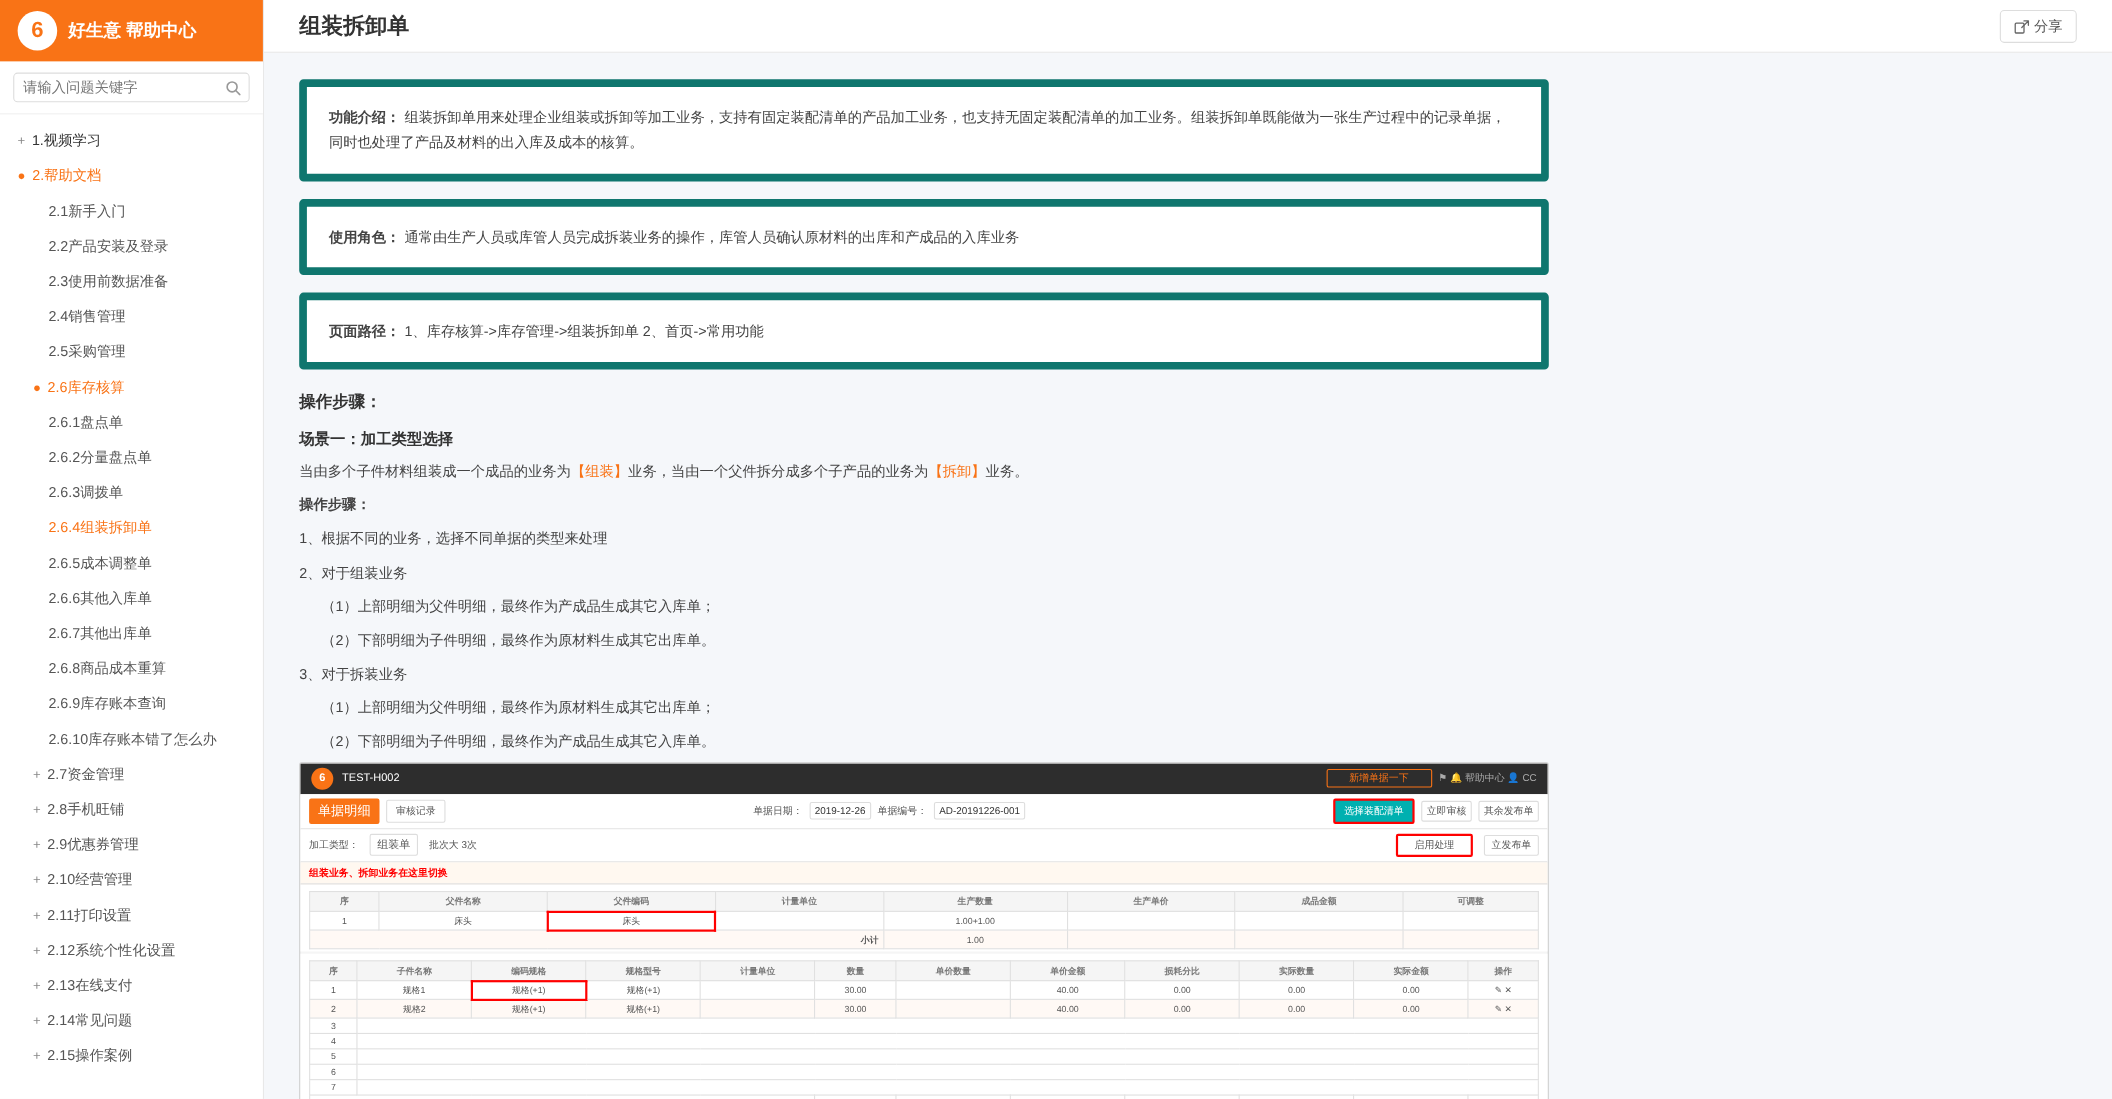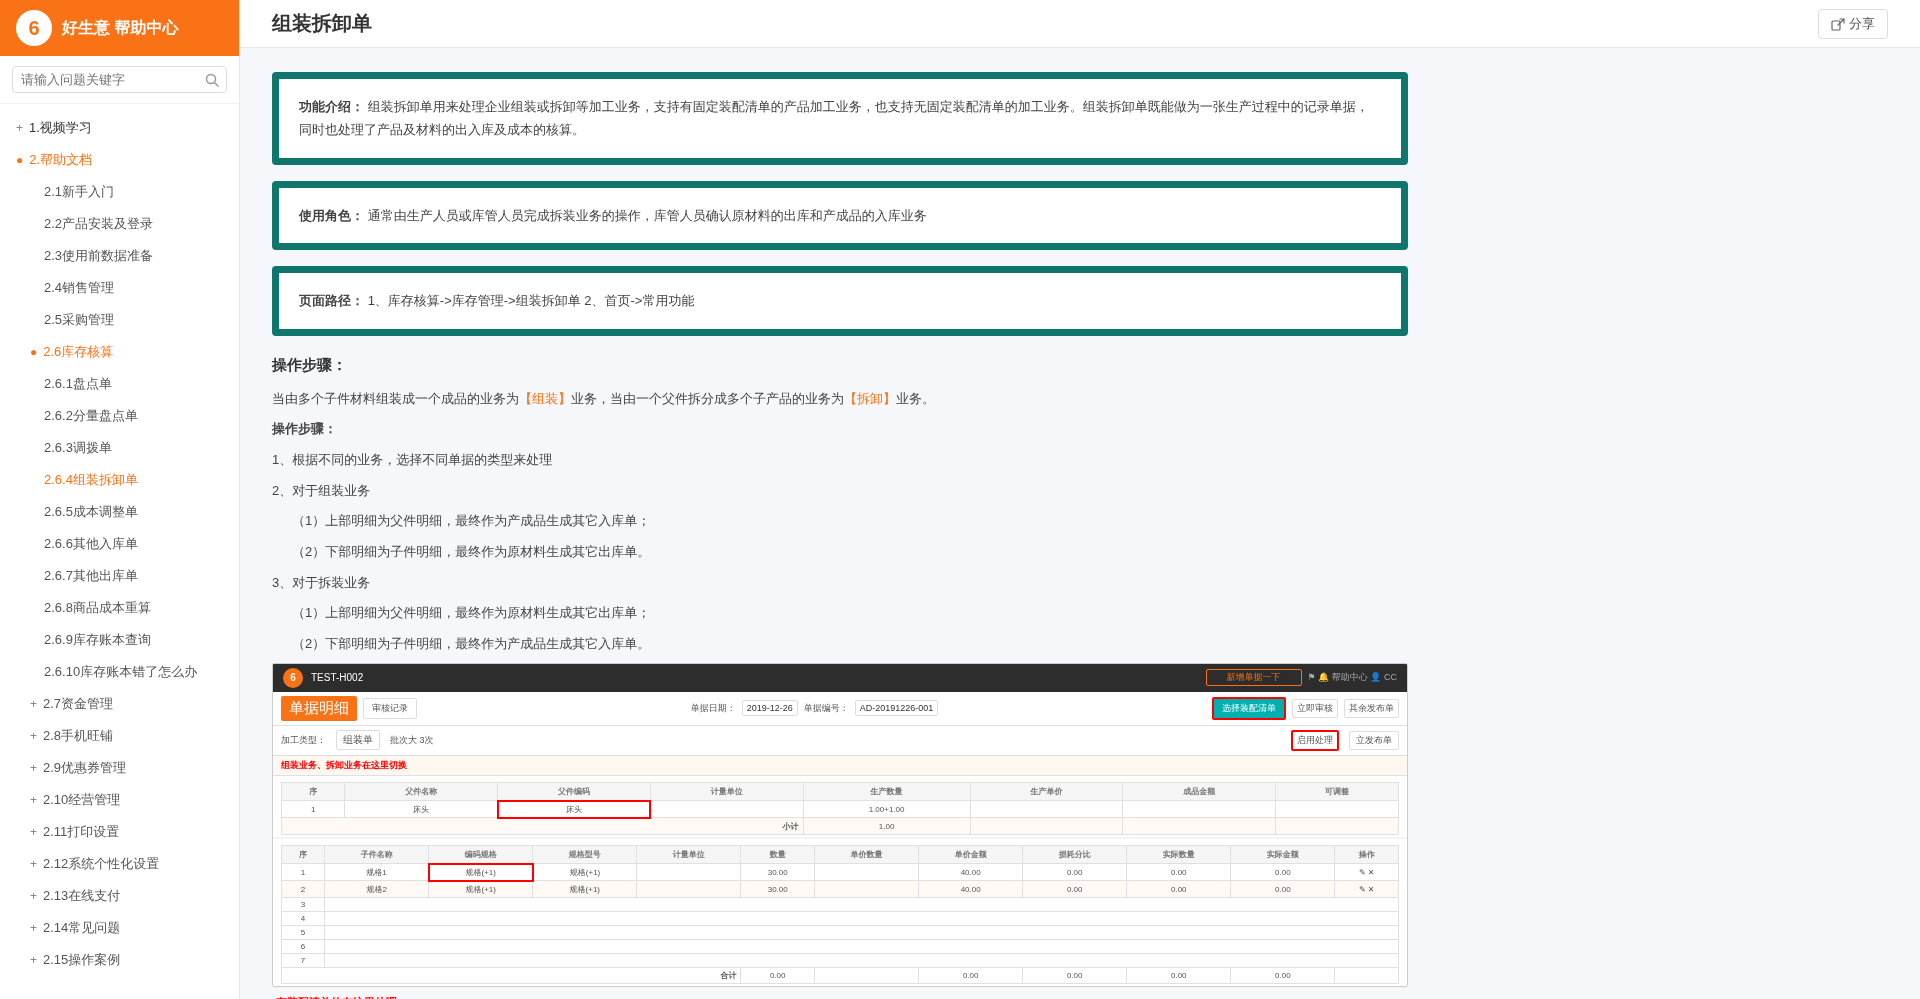--- a/index.html
+++ b/index.html
@@ -331,20 +331,23 @@
       <span>通常由生产人员或库管人员完成拆装业务的操作，库管人员确认原材料的出库和产成品的入库业务</span>
     </div>
 
     <div class="info-block">
       <span style="font-weight:600;margin-top:48px;">页面路径：</span>
       <span>1、库存核算-&gt;库存管理-&gt;组装拆卸单 2、首页-&gt;常用功能</span>
     </div>
 
     <div class="section-title">操作步骤：</div>
 
+    <div class="scenario-title">
+      <span>场景一：加工类型选择</span>
+    </div>
 
     <p class="step-text">
       当由多个子件材料组装成一个成品的业务为<span class="highlight-orange">【组装】</span>业务，当由一个父件拆分成多个子产品的业务为<span class="highlight-orange">【拆卸】</span>业务。
     </p>
 
     <p class="step-text" style="font-weight:600;">操作步骤：</p>
     <p class="step-text">1、根据不同的业务，选择不同单据的类型来处理</p>
     <p class="step-text">2、对于组装业务</p>
     <p class="step-text" style="padding-left:20px;">（1）上部明细为父件明细，最终作为产成品生成其它入库单；</p>
     <p class="step-text" style="padding-left:20px;">（2）下部明细为子件明细，最终作为原材料生成其它出库单。</p>
@@ -359,41 +362,41 @@
           <div class="fake-topbar-logo">6</div>
           <span class="fake-topbar-title">TEST-H002</span>
           <div style="flex:1;"></div>
           <div style="display:flex;gap:6px;align-items:center;">
             <span style="color:#f97316;font-size:9px;border:1px solid #f97316;padding:1px 20px;border-radius:2px;">新增单据一下</span>
             <span style="color:#aaa;font-size:9px;">⚑ 🔔 帮助中心 👤 CC</span>
           </div>
         </div>
 
         <div style="background:#fff;border-bottom:1px solid #e0e0e0;display:flex;align-items:center;padding:4px 8px;gap:6px;">
-          <span style="background:#f97316;color:#fff;font-size:15px;padding:3px 8px;border-radius:2px;">单据明细</span>
+          <span style="background:#f97316;color:#fff;font-size:12px;padding:3px 8px;border-radius:2px;">单据明细</span>
           <span style="background:#fff;border:1px solid #ddd;color:#555;font-size:9px;padding:3px 8px;border-radius:2px;">审核记录</span>
           <div style="flex:1;"></div>
           <span style="font-size:9px;color:#555;">单据日期：</span>
           <span style="font-size:9px;border:1px solid #ddd;padding:2px 4px;border-radius:2px;">2019-12-26</span>
           <span style="font-size:9px;color:#555;">单据编号：</span>
           <span style="font-size:9px;border:1px solid #ddd;padding:2px 4px;border-radius:2px;">AD-20191226-001</span>
           <div style="flex:1;"></div>
 
           <span style="background:#00b0b0;color:#fff;font-size:9px;padding:3px 8px;border-radius:2px;border:2px solid #f00;">选择装配清单</span>
           <span style="font-size:9px;color:#555;border:1px solid #ddd;padding:2px 4px;border-radius:2px;">立即审核</span>
           <span style="font-size:9px;color:#555;border:1px solid #ddd;padding:2px 4px;border-radius:2px;">其余发布单</span>
         </div>
 
         <div style="background:#fff;border-bottom:1px solid #e0e0e0;display:flex;align-items:center;padding:4px 8px;gap:10px;">
           <span style="font-size:9px;color:#555;">加工类型：</span>
           <span style="font-size:10px;color:#555;border:1px solid #ddd;padding:2px 6px;border-radius:2px;">组装单</span>
           <span style="font-size:9px;color:#555;">批次大 3次</span>
           <div style="flex:1;"></div>
 
-          <span style="font-size:9px;color:#555;border:2px solid #f00;padding:2px 4px;border-radius:2px;">启用处理</span>
+          <span style="font-size:9px;color:#555;border:2px solid #f00;padding:2px 15px;border-radius:2px;">启用处理</span>
           <span style="font-size:9px;color:#555;border:1px solid #ddd;padding:2px 6px;border-radius:2px;">立发布单</span>
         </div>
 
         <div style="position:relative;background:#fff8f0;border-bottom:1px solid #e0e0e0;padding:2px 8px;display:flex;align-items:center;gap:6px;height:20px;">
           <span style="font-size:9px;color:#f00;font-weight:bold;">组装业务、拆卸业务在这里切换</span>
         </div>
 
         <div style="background:#fff;padding:2px 8px;">
           <table class="fake-table">
             <thead>

